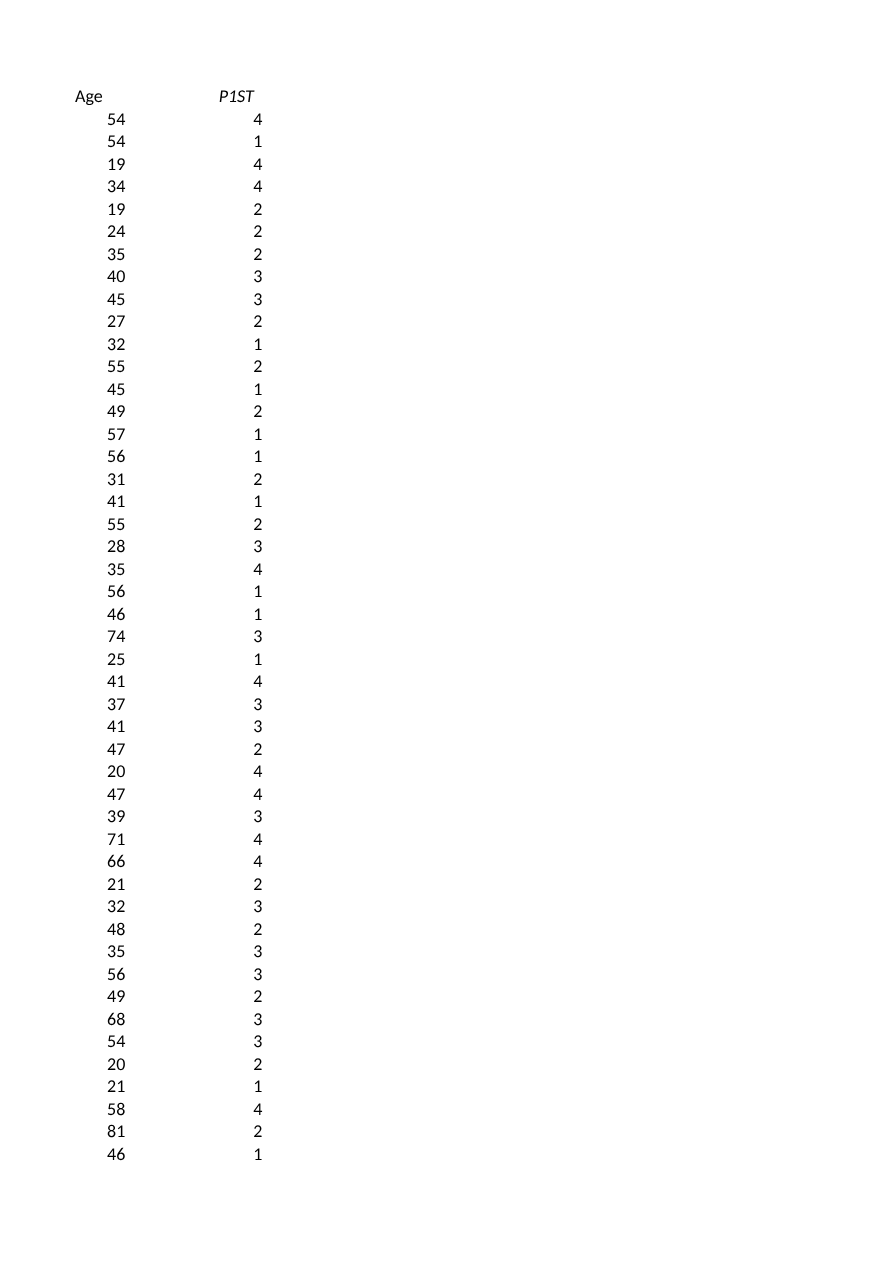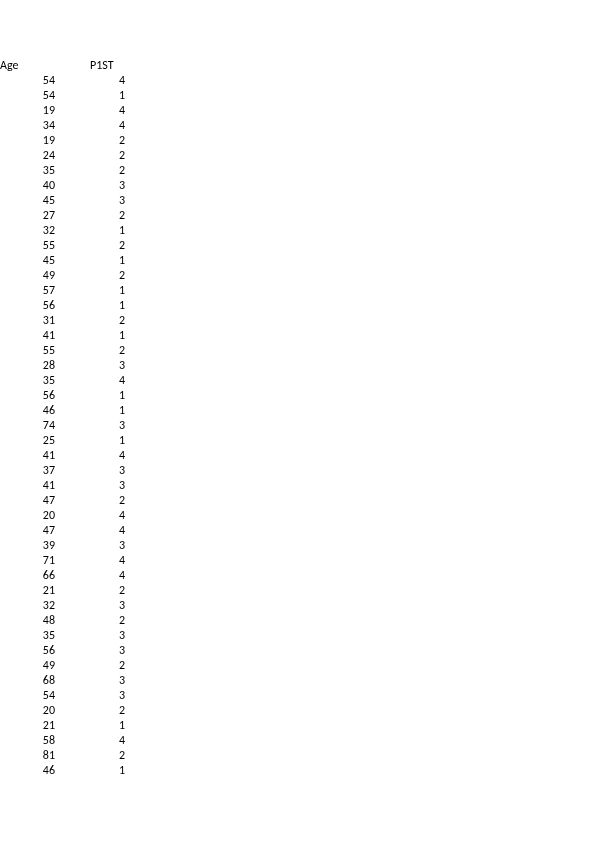--- a/index.html
+++ b/index.html
@@ -10,41 +10,43 @@
       background: #ffffff;
       font-family: "Calibri", "Segoe UI", Arial, sans-serif;
       font-size: 12px;
       color: #000000;
     }
     .page {
       box-sizing: border-box;
       width: 595px;
       height: 842px;
       padding-top: 58px;
+      padding-left: 50px;
     }
     .row {
       display: flex;
       line-height: 15px;
       height: 15px;
     }
     .col-age {
       width: 55px;
-      text-align: right;
+      text-align: center;
     }
     .col-p1st {
       width: 70px;
       text-align: right;
     }
     .header .col-age {
       text-align: left;
     }
     .header .col-p1st {
-      text-align: left;
+      text-align: center;
       padding-left: 35px;
       width: 35px;
+      font-style: italic;
     }
   </style>
 </head>
 <body>
 
 <div class="page">
   <div class="row header">
     <div class="col-age">Age</div>
     <div class="col-p1st">P1ST</div>
   </div>

